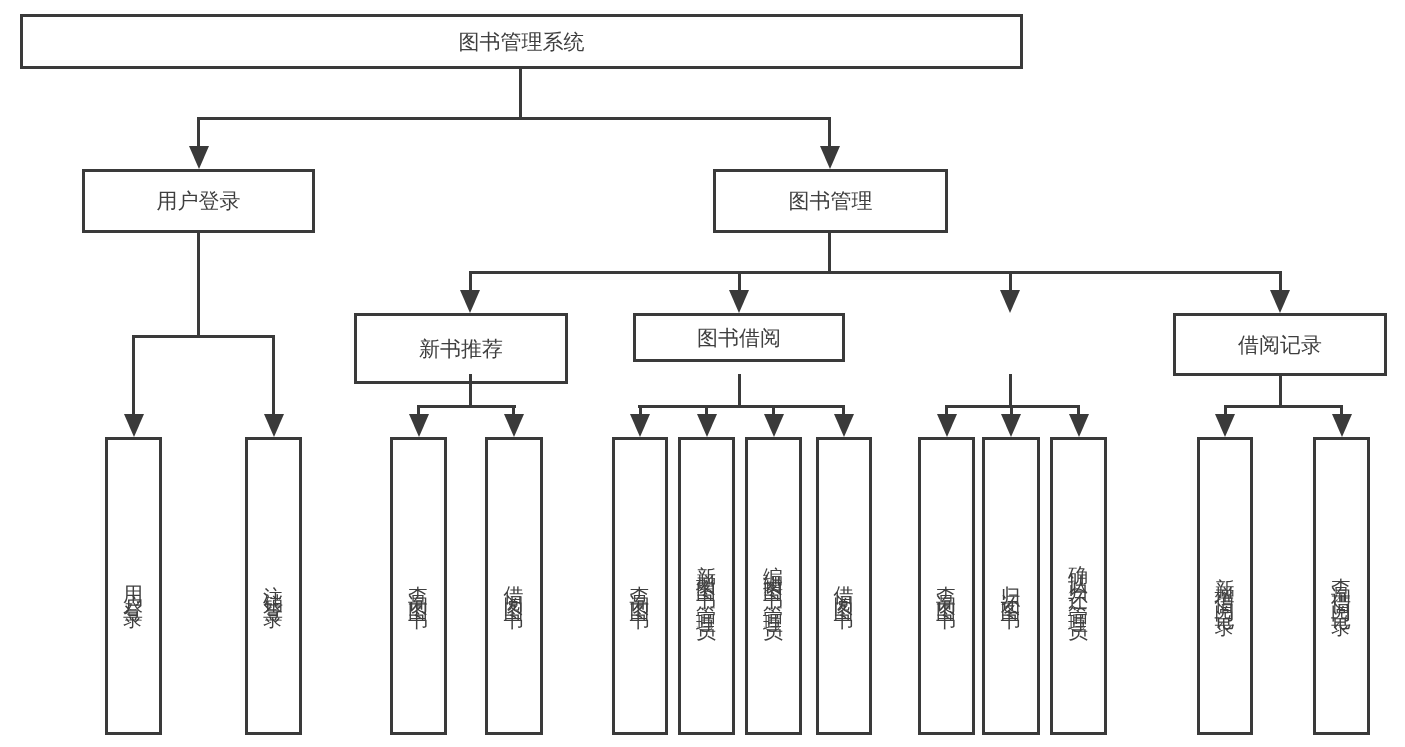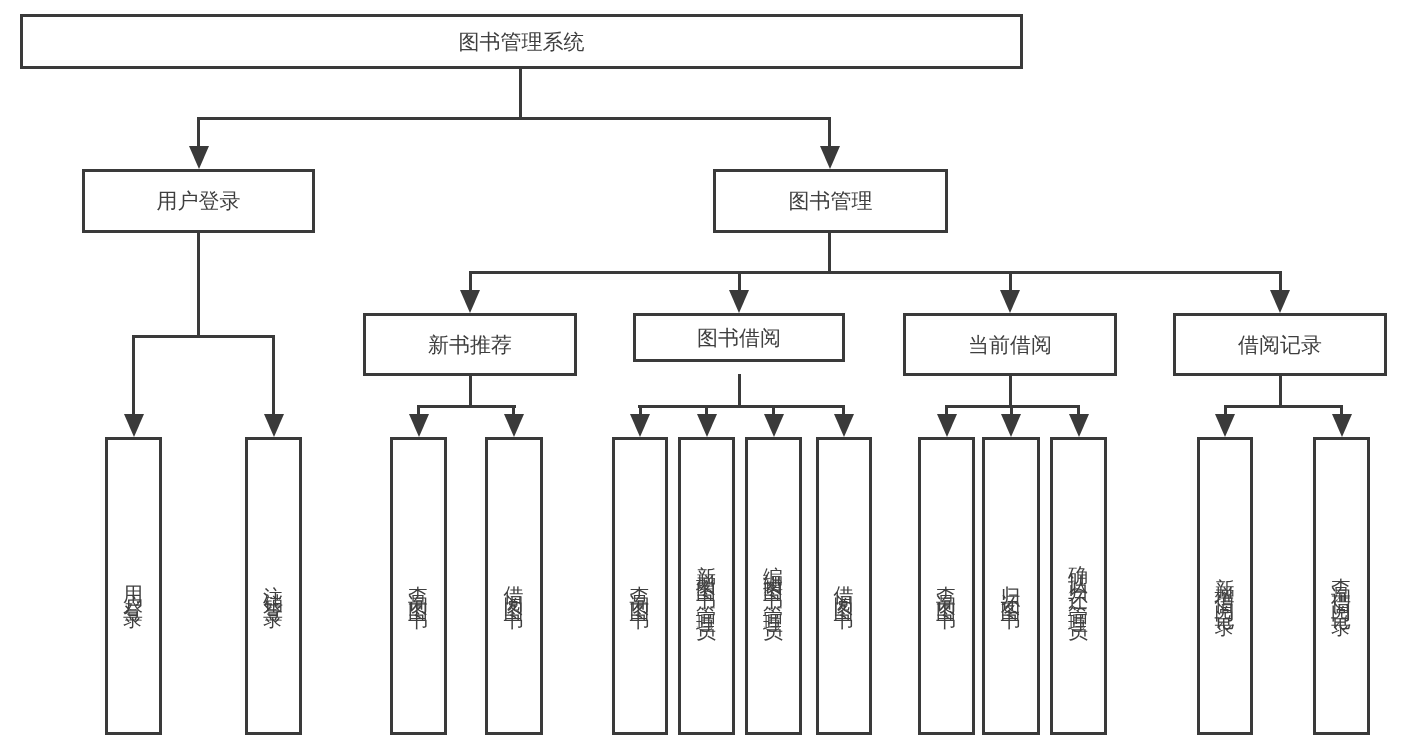--- a/index.html
+++ b/index.html
@@ -88,23 +88,22 @@
   <div class="hline" style="left:469px; top:271px; width:812px; height:3px;"></div>
   <div class="vline" style="left:469px; top:271px; width:3px; height:24px;"></div>
   <div class="arrow" style="left:460px; top:290px;"></div>
   <div class="vline" style="left:738px; top:271px; width:3px; height:24px;"></div>
   <div class="arrow" style="left:729px; top:290px;"></div>
   <div class="vline" style="left:1009px; top:271px; width:3px; height:24px;"></div>
   <div class="arrow" style="left:1000px; top:290px;"></div>
   <div class="vline" style="left:1279px; top:271px; width:3px; height:24px;"></div>
   <div class="arrow" style="left:1270px; top:290px;"></div>
 
-  <div class="box" style="left:363px; top:313px; width:214px; height:63px;">新书推荐</div>
+  <div class="box" style="left:354px; top:313px; width:214px; height:71px;">新书推荐</div>
   <div class="box" style="left:633px; top:313px; width:212px; height:49px;">图书借阅</div>
-  <div class="box" style="left:903px; top:313px; width:214px; height:63px;">当前借阅</div>
   <div class="box" style="left:1173px; top:313px; width:214px; height:63px;">借阅记录</div>
 
   <div class="vline" style="left:469px; top:374px; width:3px; height:33px;"></div>
   <div class="hline" style="left:417px; top:405px; width:99px; height:3px;"></div>
   <div class="vline" style="left:417px; top:405px; width:3px; height:14px;"></div>
   <div class="arrow" style="left:409px; top:414px;"></div>
   <div class="vline" style="left:512px; top:405px; width:3px; height:14px;"></div>
   <div class="arrow" style="left:504px; top:414px;"></div>
   <div class="box leaf" style="left:390px; top:437px; width:57px; height:298px;">查询图书</div>
   <div class="box leaf" style="left:485px; top:437px; width:58px; height:298px;">借阅图书</div>

